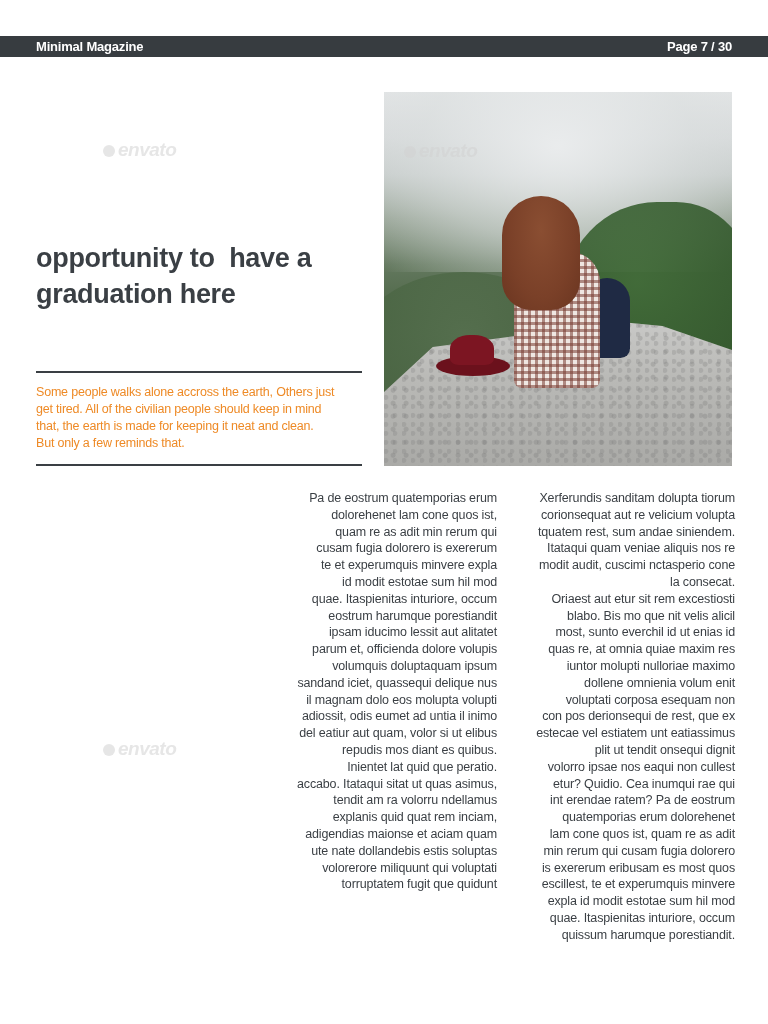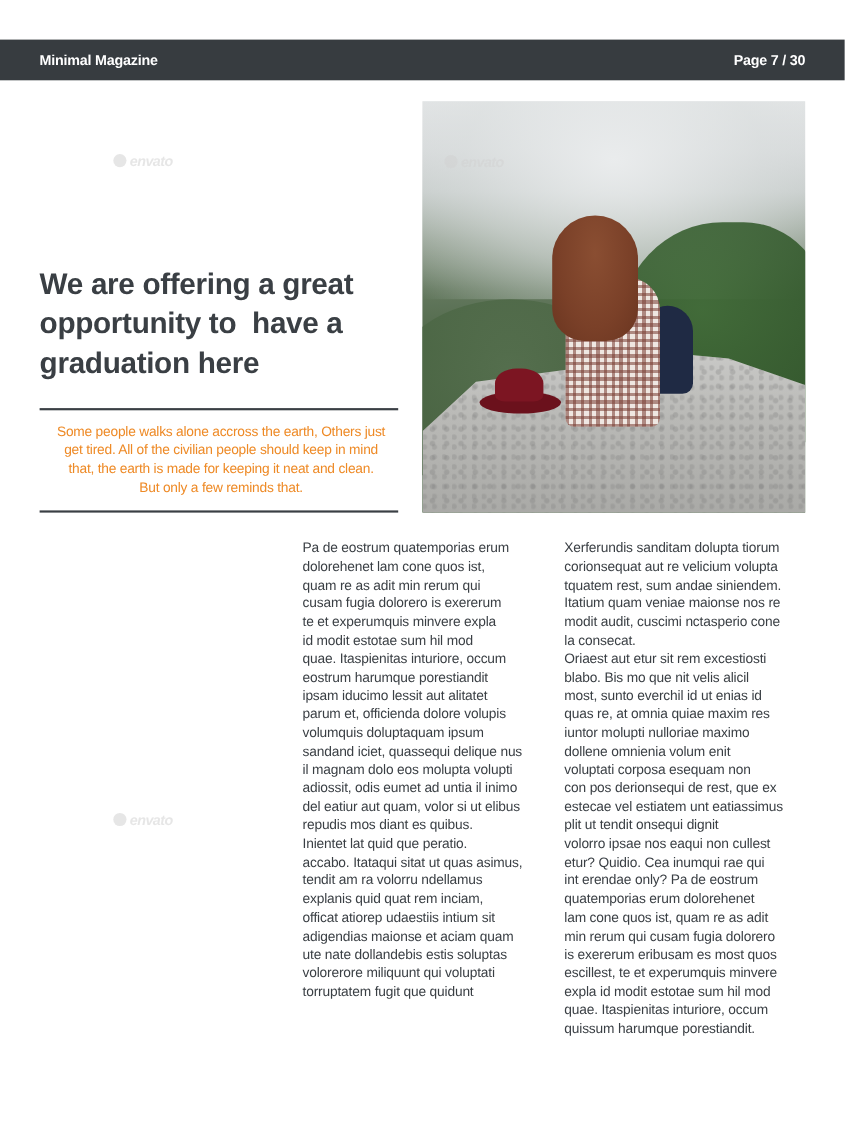--- a/index.html
+++ b/index.html
@@ -12,21 +12,21 @@
     body {
       position: relative;
       font-family: "Liberation Sans", "DejaVu Sans", sans-serif;
       color: #3a3f44;
     }
 
     
     .header-bar {
       position: absolute;
       left: 0; top: 36px;
-      width: 768px; height: 37px;
+      width: 768px; height: 21px;
       background: #373c40;
       display: flex;
       align-items: center;
       justify-content: space-between;
       padding: 0 36px;
     }
     .header-title, .header-page {
       color: #ffffff;
       font-size: 13px;
       font-weight: bold;
@@ -55,21 +55,20 @@
     .rule.bottom { top: 464px; }
 
     .lead {
       position: absolute;
       left: 36px; top: 384px;
       width: 330px;
       font-size: 12.5px;
       line-height: 17px;
       color: #ee8a26;
       letter-spacing: -0.2px;
-      text-align: center;
     }
 
     
     .photo {
       position: absolute;
       left: 384px; top: 92px;
       width: 348px; height: 374px;
       overflow: hidden;
       background: linear-gradient(180deg,
         #e4e6e7 0%, #d6d9da 12%, #c2c8c6 22%,
@@ -131,21 +130,21 @@
         #efe7e2;
     }
     .photo .hair {
       position: absolute; left: 118px; top: 104px;
       width: 78px; height: 114px;
       border-radius: 40px 40px 30px 30px;
       background: radial-gradient(ellipse at 50% 30%, #8a4e32 0%, #7a4028 60%, #6a3520 100%);
     }
     .watermark {
       position: absolute;
-      font-size: 13px;
+      font-size: 19px;
       font-weight: bold;
       color: rgba(210,210,210,0.55);
       letter-spacing: -0.5px;
       pointer-events: none;
       font-style: italic;
     }
     .watermark .dot {
       display: inline-block;
       width: 12px; height: 12px;
       border-radius: 50%;
@@ -157,41 +156,40 @@
     
     .body-col {
       position: absolute;
       top: 490px;
       width: 222px;
       font-size: 12.5px;
       line-height: 16.8px;
       color: #3a3f44;
       letter-spacing: -0.15px;
     }
-    .body-col .ln { display: block; white-space: nowrap; }
+    .body-col .ln { display: block; white-space: nowrap; text-align: right; }
     .col-1 { left: 275px; }
     .col-2 { left: 513px; }
   </style>
 </head>
 <body>
 
 <div class="header-bar">
   <span class="header-title">Minimal Magazine</span>
   <span class="header-page">Page 7 / 30</span>
 </div>
 
 <div class="watermark" style="left:103px;top:139px;">
   <span class="dot"></span><span>envato</span>
 </div>
 <div class="watermark" style="left:103px;top:738px;">
   <span class="dot"></span><span>envato</span>
 </div>
 
 <h1 class="headline">
-  <span style="display:block">We are offering a great</span>
   <span style="display:block;white-space:pre">opportunity to  have a</span>
   <span style="display:block">graduation here</span>
 </h1>
 
 <div class="rule top"></div>
 
 <p class="lead">
   <span style="display:block;white-space:nowrap">Some people walks alone accross the earth, Others just</span>
   <span style="display:block;white-space:nowrap">get tired. All of the civilian people should keep in mind</span>
   <span style="display:block;white-space:nowrap">that, the earth is made for keeping it neat and clean.</span>
@@ -229,47 +227,46 @@
   <span class="ln">volumquis doluptaquam ipsum</span>
   <span class="ln">sandand iciet, quassequi delique nus</span>
   <span class="ln">il magnam dolo eos molupta volupti</span>
   <span class="ln">adiossit, odis eumet ad untia il inimo</span>
   <span class="ln">del eatiur aut quam, volor si ut elibus</span>
   <span class="ln">repudis mos diant es quibus.</span>
   <span class="ln">Inientet lat quid que peratio.</span>
   <span class="ln">accabo. Itataqui sitat ut quas asimus,</span>
   <span class="ln">tendit am ra volorru ndellamus</span>
   <span class="ln">explanis quid quat rem inciam,</span>
-  <span class="ln">officat atiorep udaestiis intium sit</span>
   <span class="ln">adigendias maionse et aciam quam</span>
   <span class="ln">ute nate dollandebis estis soluptas</span>
   <span class="ln">volorerore miliquunt qui voluptati</span>
   <span class="ln">torruptatem fugit que quidunt</span>
 </div>
 
 <div class="body-col col-2">
   <span class="ln">Xerferundis sanditam dolupta tiorum</span>
   <span class="ln">corionsequat aut re velicium volupta</span>
   <span class="ln">tquatem rest, sum andae siniendem.</span>
-  <span class="ln">Itatium quam veniae maionse nos re</span>
+  <span class="ln">Itataqui quam veniae aliquis nos re</span>
   <span class="ln">modit audit, cuscimi nctasperio cone</span>
   <span class="ln">la consecat.</span>
   <span class="ln">Oriaest aut etur sit rem excestiosti</span>
   <span class="ln">blabo. Bis mo que nit velis alicil</span>
   <span class="ln">most, sunto everchil id ut enias id</span>
   <span class="ln">quas re, at omnia quiae maxim res</span>
   <span class="ln">iuntor molupti nulloriae maximo</span>
   <span class="ln">dollene omnienia volum enit</span>
   <span class="ln">voluptati corposa esequam non</span>
   <span class="ln">con pos derionsequi de rest, que ex</span>
   <span class="ln">estecae vel estiatem unt eatiassimus</span>
   <span class="ln">plit ut tendit onsequi dignit</span>
   <span class="ln">volorro ipsae nos eaqui non cullest</span>
   <span class="ln">etur? Quidio. Cea inumqui rae qui</span>
-  <span class="ln">int erendae only? Pa de eostrum</span>
+  <span class="ln">int erendae ratem? Pa de eostrum</span>
   <span class="ln">quatemporias erum dolorehenet</span>
   <span class="ln">lam cone quos ist, quam re as adit</span>
   <span class="ln">min rerum qui cusam fugia dolorero</span>
   <span class="ln">is exererum eribusam es most quos</span>
   <span class="ln">escillest, te et experumquis minvere</span>
   <span class="ln">expla id modit estotae sum hil mod</span>
   <span class="ln">quae. Itaspienitas inturiore, occum</span>
   <span class="ln">quissum harumque porestiandit.</span>
 </div>
 

